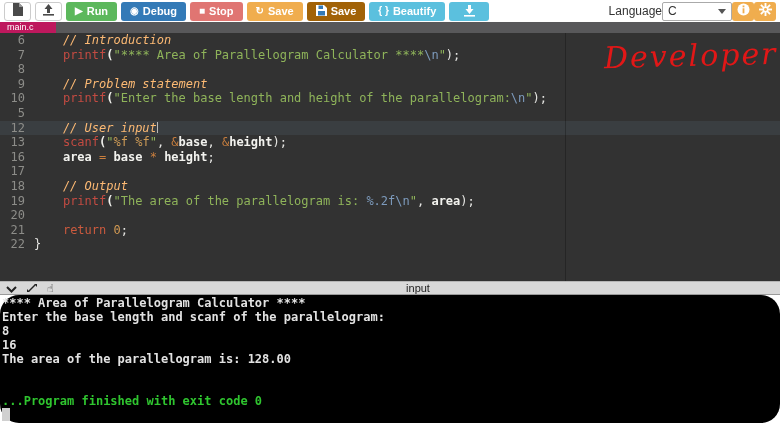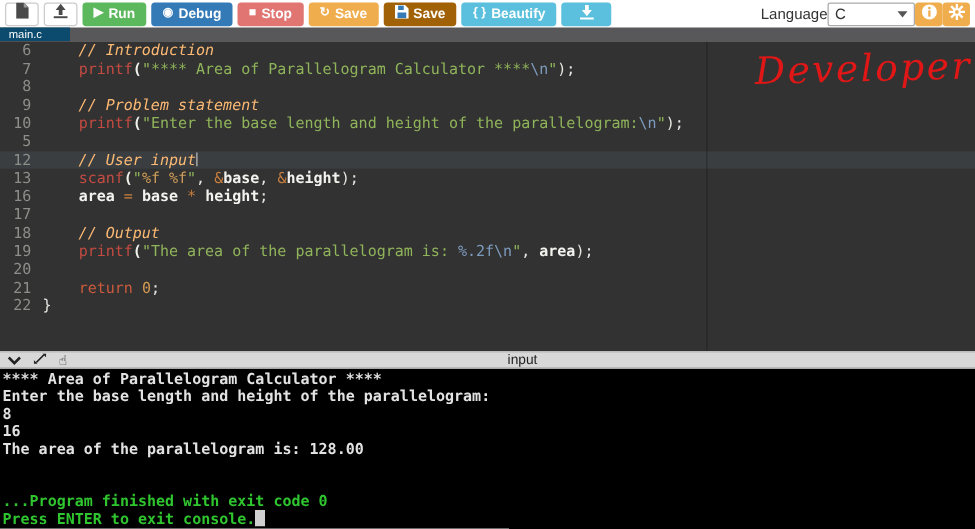--- a/index.html
+++ b/index.html
@@ -30,21 +30,21 @@
             align-items:center; padding:0 5px; justify-content:space-between;
             cursor:pointer; }
   .sel-arrow { width:0; height:0; border-left:4px solid transparent;
                border-right:4px solid transparent; border-top:5px solid #555; }
   .sq-btn { height:19px; width:22px; background:#f0ad4e; border:none;
             border-radius:3px; display:inline-flex; align-items:center;
             justify-content:center; cursor:pointer; }
 
   
   .tabbar { height:11px; background:#58585a; display:flex; align-items:stretch; }
-  .tab { background:#0c4a6e; color:#fff; font-size:9px; line-height:11px;
+  .tab { background:#be185d; color:#fff; font-size:9px; line-height:11px;
          padding:0 22px 0 7px; cursor:pointer; }
 
   
   .editor { height:248px; background:#323232; position:relative; overflow:hidden;
             font-family:"DejaVu Sans Mono", monospace; font-size:12px; }
   .ruler { position:absolute; left:565px; top:0; bottom:0; width:1px;
            background:rgba(0,0,0,.25); }
   .code-row { height:14.6px; line-height:14.6px; display:flex; white-space:pre; }
   .code-row.active { background:#3a3e41; }
   .gutter { width:34px; flex:0 0 34px; text-align:right; padding-right:9px;
@@ -75,21 +75,21 @@
   .console-bar .cicon { display:inline-flex; align-items:center; cursor:pointer;
                         height:12px; }
   .hand-glyph { font-size:11px; line-height:1; color:#222;
                 font-family:"DejaVu Sans", sans-serif; }
   .input-label { position:absolute; left:50%; transform:translateX(-50%);
                  font-size:11px; color:#222;margin-left:28px; }
 
   
   .console { height:128px; background:#000; padding:1px 2px;
              font-family:"DejaVu Sans Mono", monospace; font-size:12px;
-             font-weight:bold; }
+             font-weight:bold;border-radius:19px; }
   .console-line { height:14px; line-height:14px; color:#e2e2e2; white-space:pre; }
   .console-line.green { color:#2fc52f; }
   .block-cursor { display:inline-block; width:8px; height:13px; background:#d0d0d0;
                   vertical-align:-2px; }
 </style>
 </head>
 <body>
 
 <div class="toolbar">
   <span class="icon-btn">
@@ -224,22 +224,22 @@
   </span>
   <span class="cicon">
     <span class="hand-glyph">☝</span>
   </span>
   <span class="input-label">input</span>
 </div>
 
 <div class="console">
   <div id="console-rows">
       <div class="console-line"><span>**** Area of Parallelogram Calculator ****</span></div>
-      <div class="console-line"><span>Enter the base length and height of the parallelogram:</span></div>
+      <div class="console-line"><span>Enter the base length and scanf of the parallelogram:</span></div>
       <div class="console-line"><span>8</span></div>
       <div class="console-line"><span>16</span></div>
       <div class="console-line"><span>The area of the parallelogram is: 128.00</span></div>
       <div class="console-line"><span></span></div>
       <div class="console-line"><span></span></div>
       <div class="console-line green"><span>...Program finished with exit code 0</span></div>
-      <div class="console-line green"><span>Press ENTER to exit console.</span><span class="block-cursor"></span></div>
+      <div class="console-line green"><span class="block-cursor"></span></div>
     </div>
 </div>
 
 </body></html>

